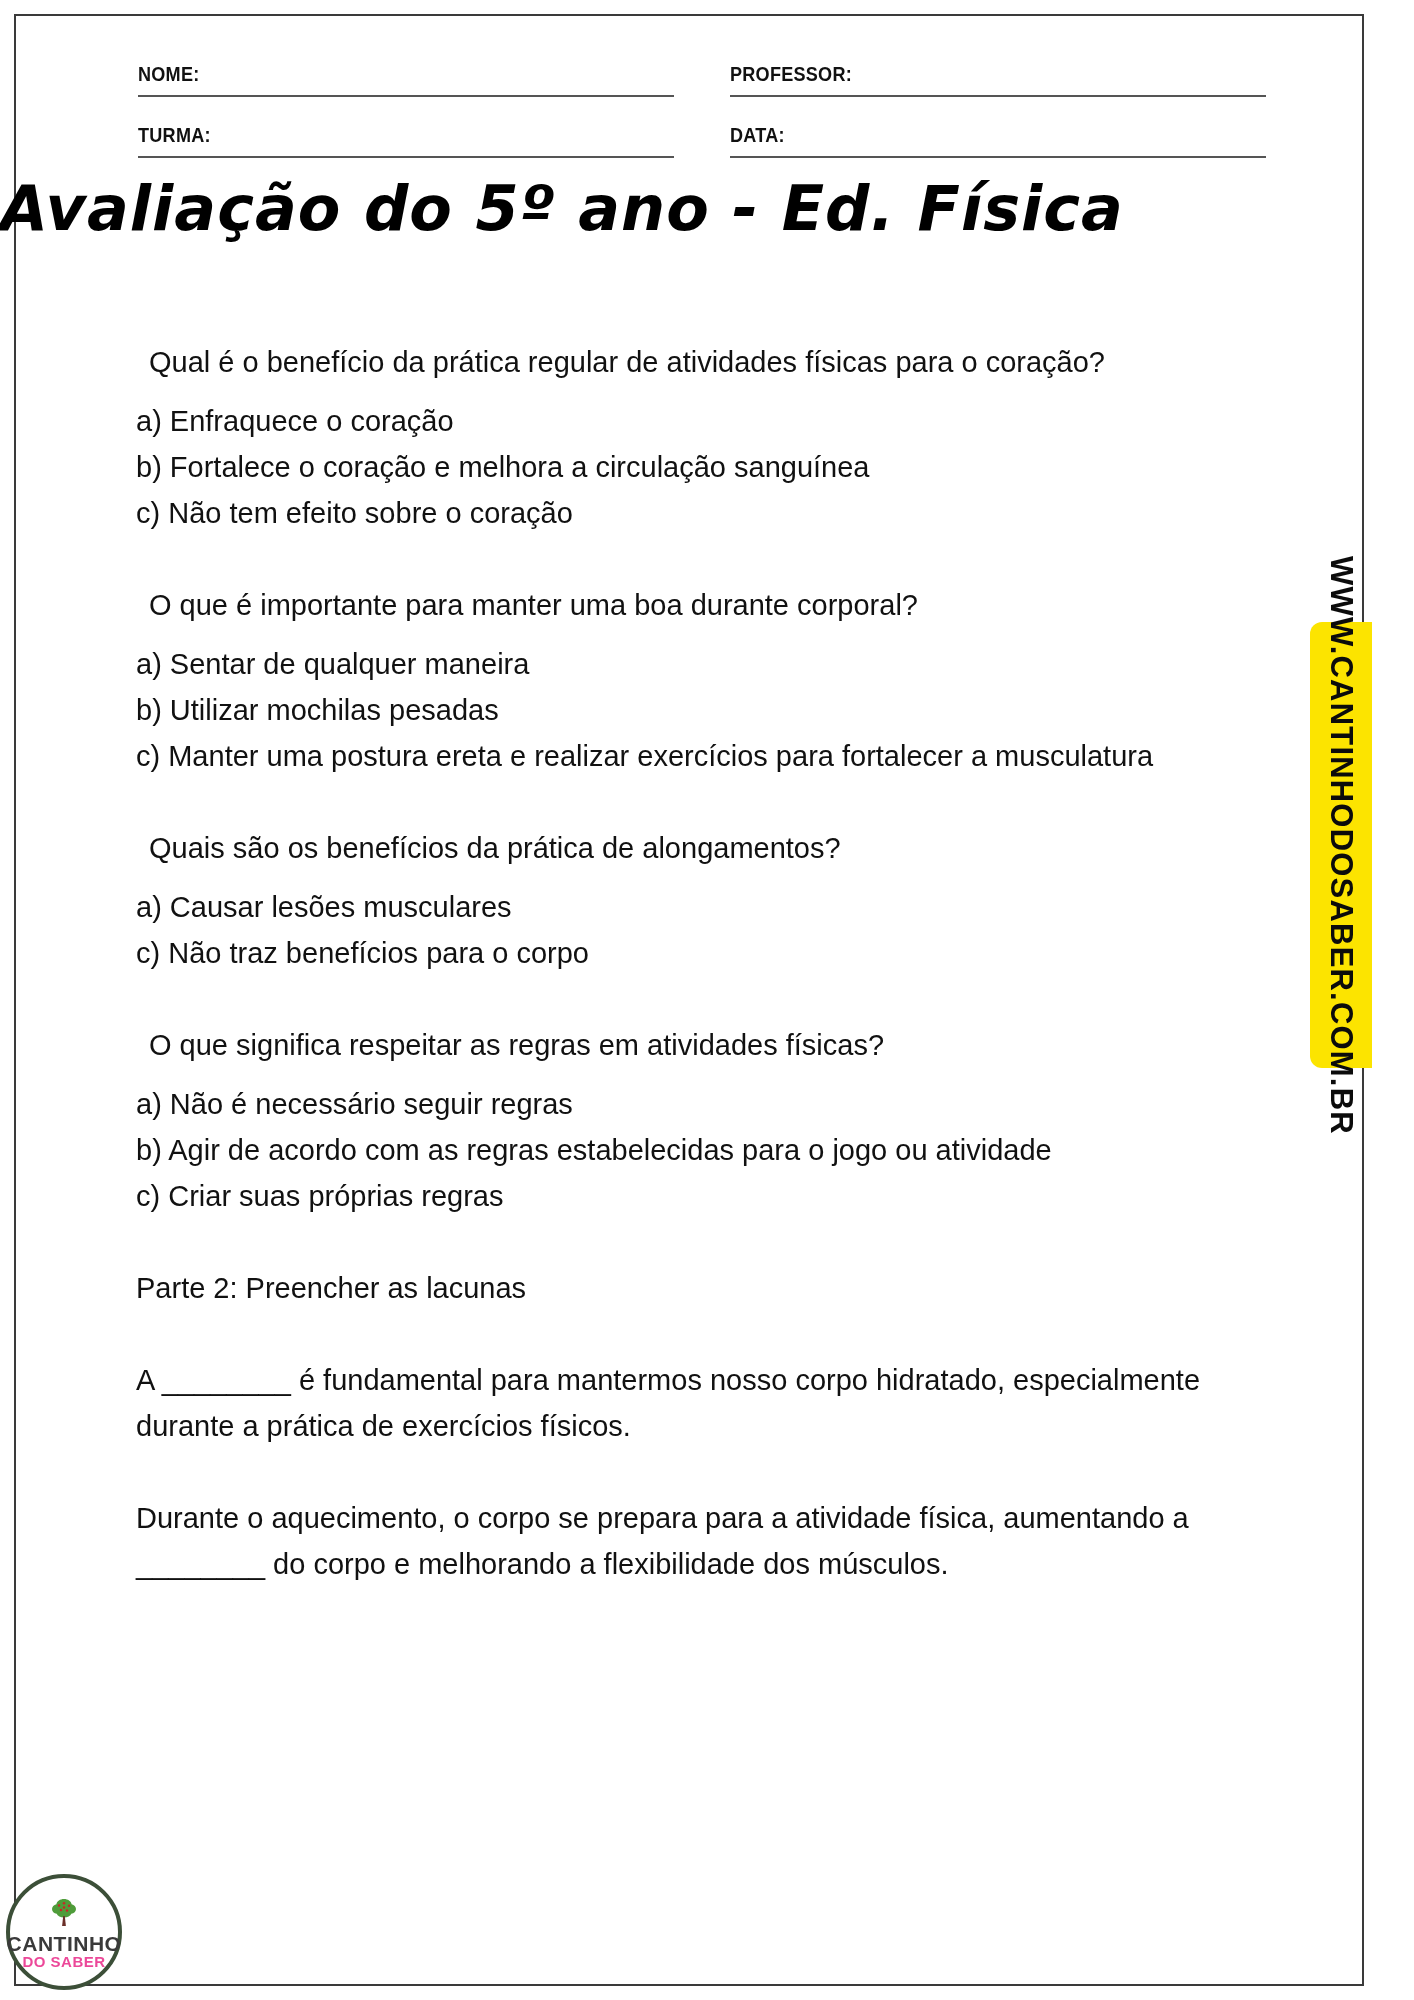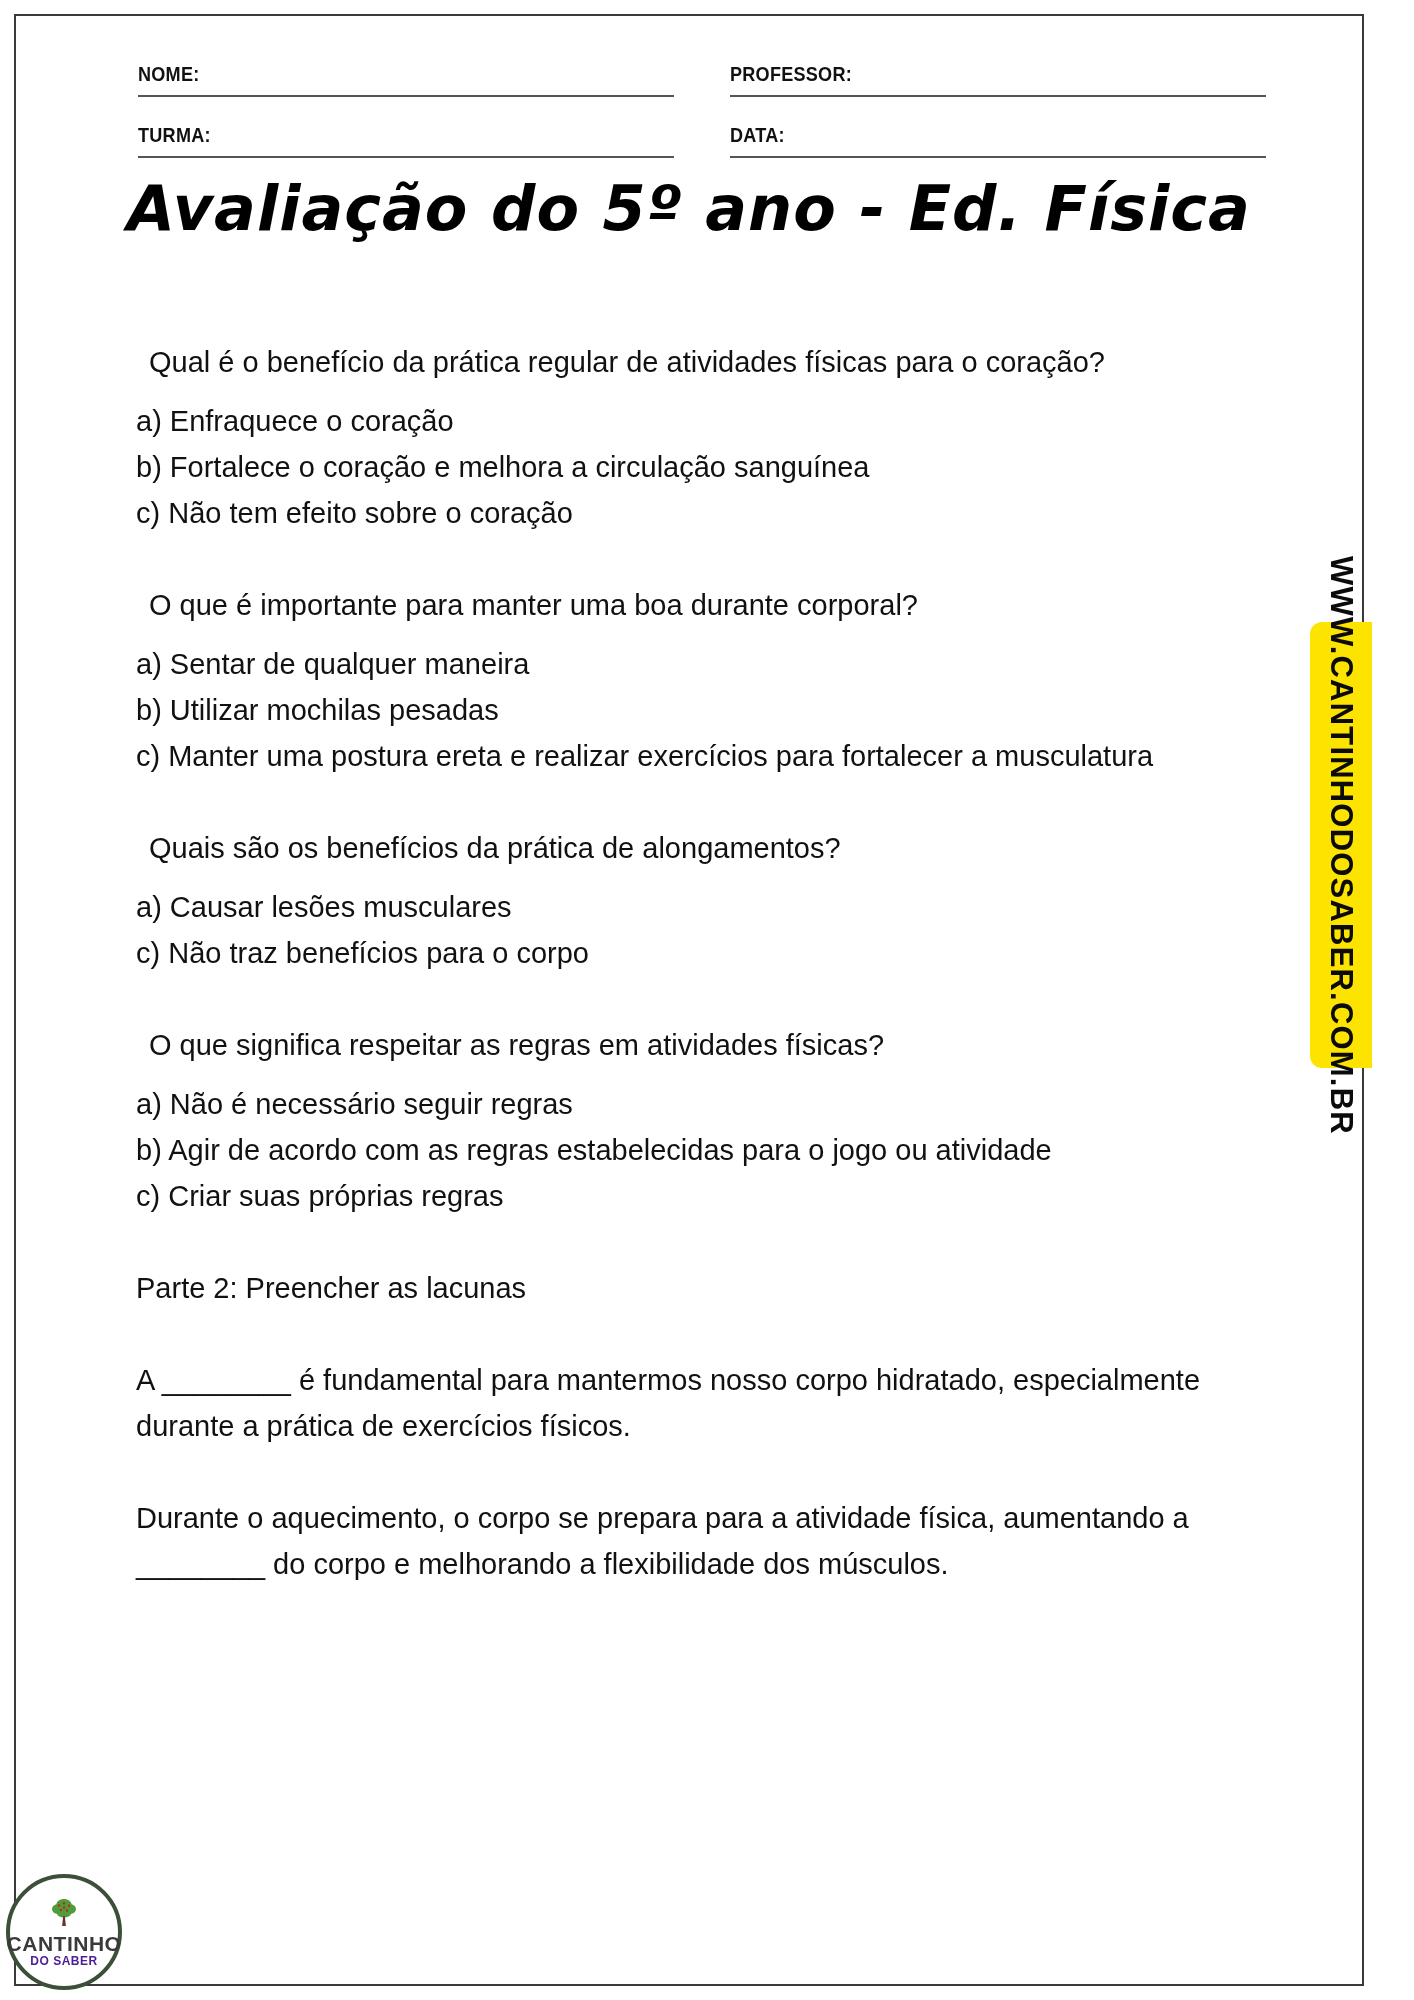--- a/index.html
+++ b/index.html
@@ -62,21 +62,20 @@
     transform: scaleX(0.86);
     transform-origin: left center;
   }
 
   
   .title {
     position: absolute;
     left: 0;
     right: 0;
     top: 172px;
-    text-align: center;
     font-family: "DejaVu Sans", sans-serif;
     font-style: italic;
     font-weight: 700;
     font-size: 62px;
     letter-spacing: 1px;
     color: #000000;
     white-space: nowrap;
   }
 
   
@@ -145,23 +144,23 @@
     font-family: "Liberation Sans Narrow", "Liberation Sans", sans-serif;
     font-weight: 700;
     font-size: 21px;
     letter-spacing: 0.5px;
     color: #3a3a3a;
     line-height: 18px;
   }
   .logo-sub {
     font-family: "Liberation Sans Narrow", "Liberation Sans", sans-serif;
     font-weight: 700;
-    font-size: 12px;
+    font-size: 15px;
     letter-spacing: 0.5px;
-    color: #4c1d95;
+    color: #ec4899;
     line-height: 17px;
   }
 </style>
 </head>
 <body>
 
 <div class="page">
 
   <div class="page-frame"></div>
 

